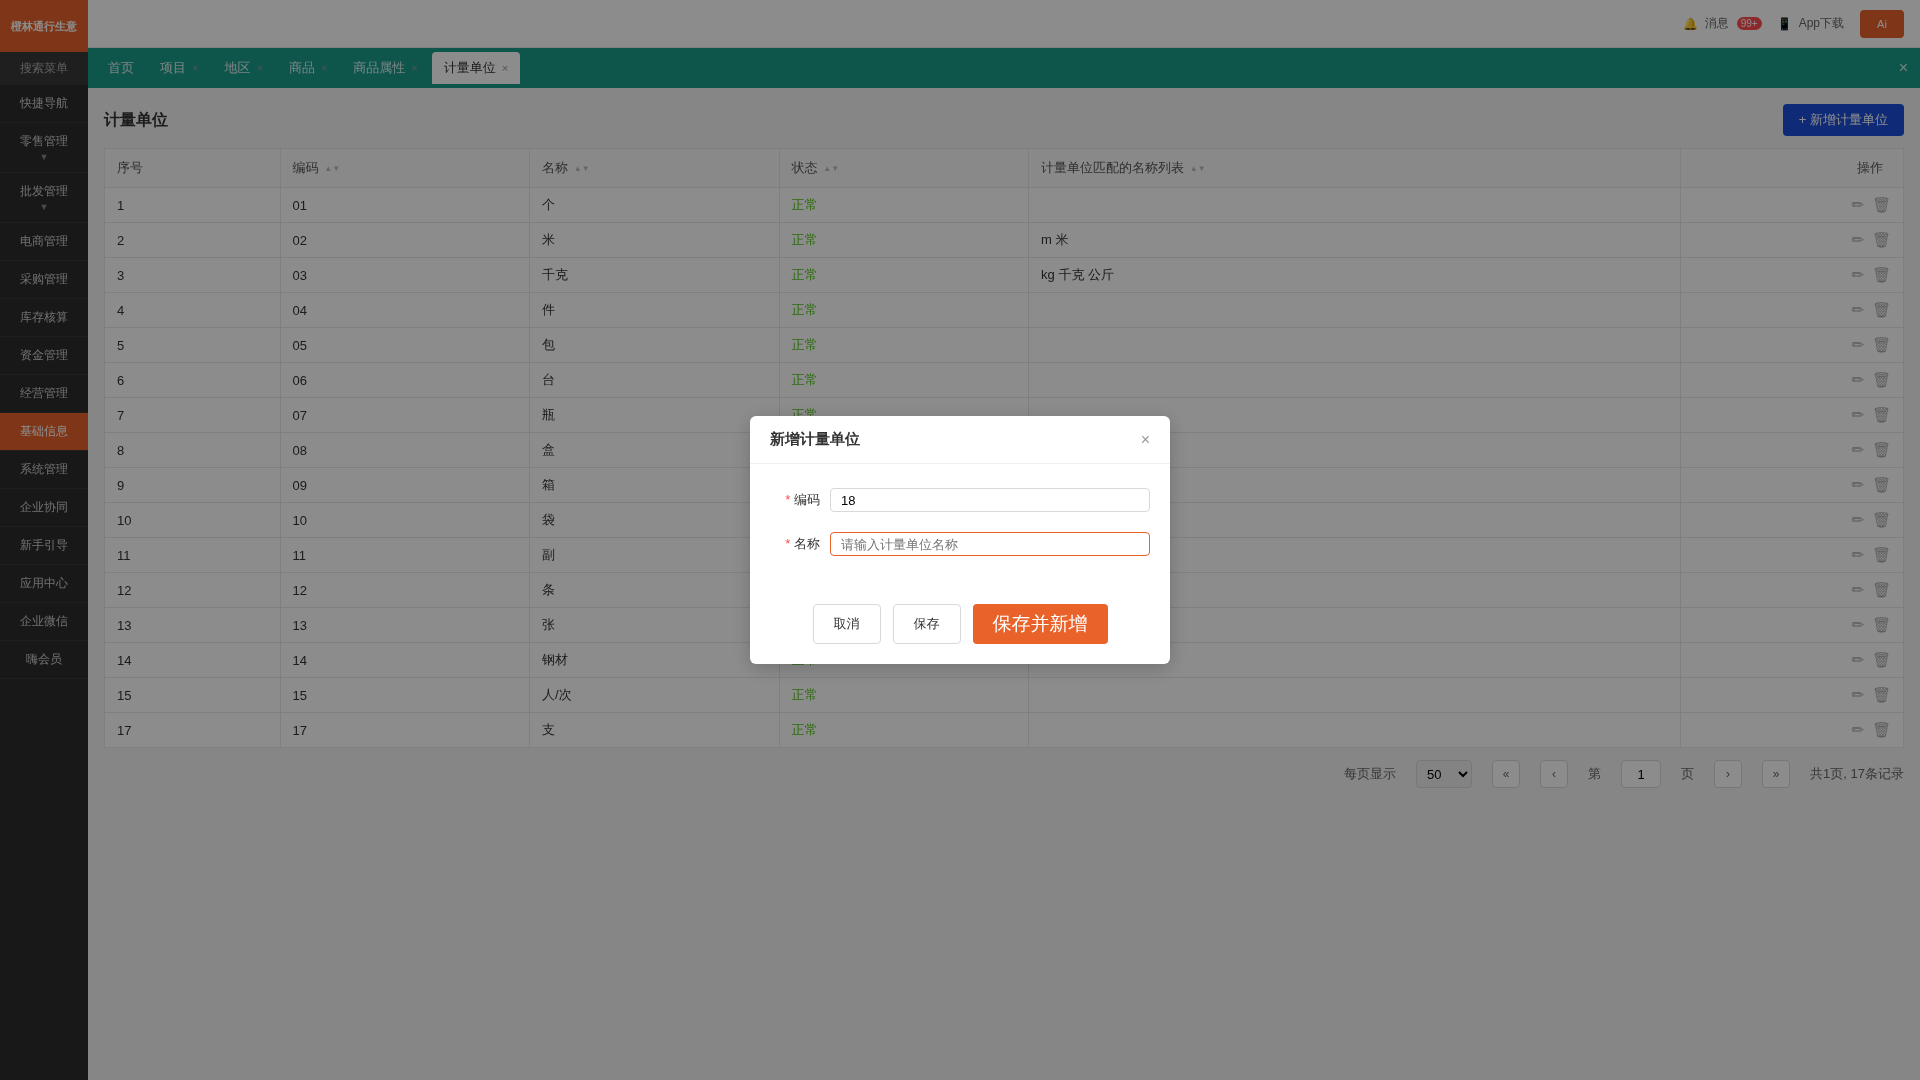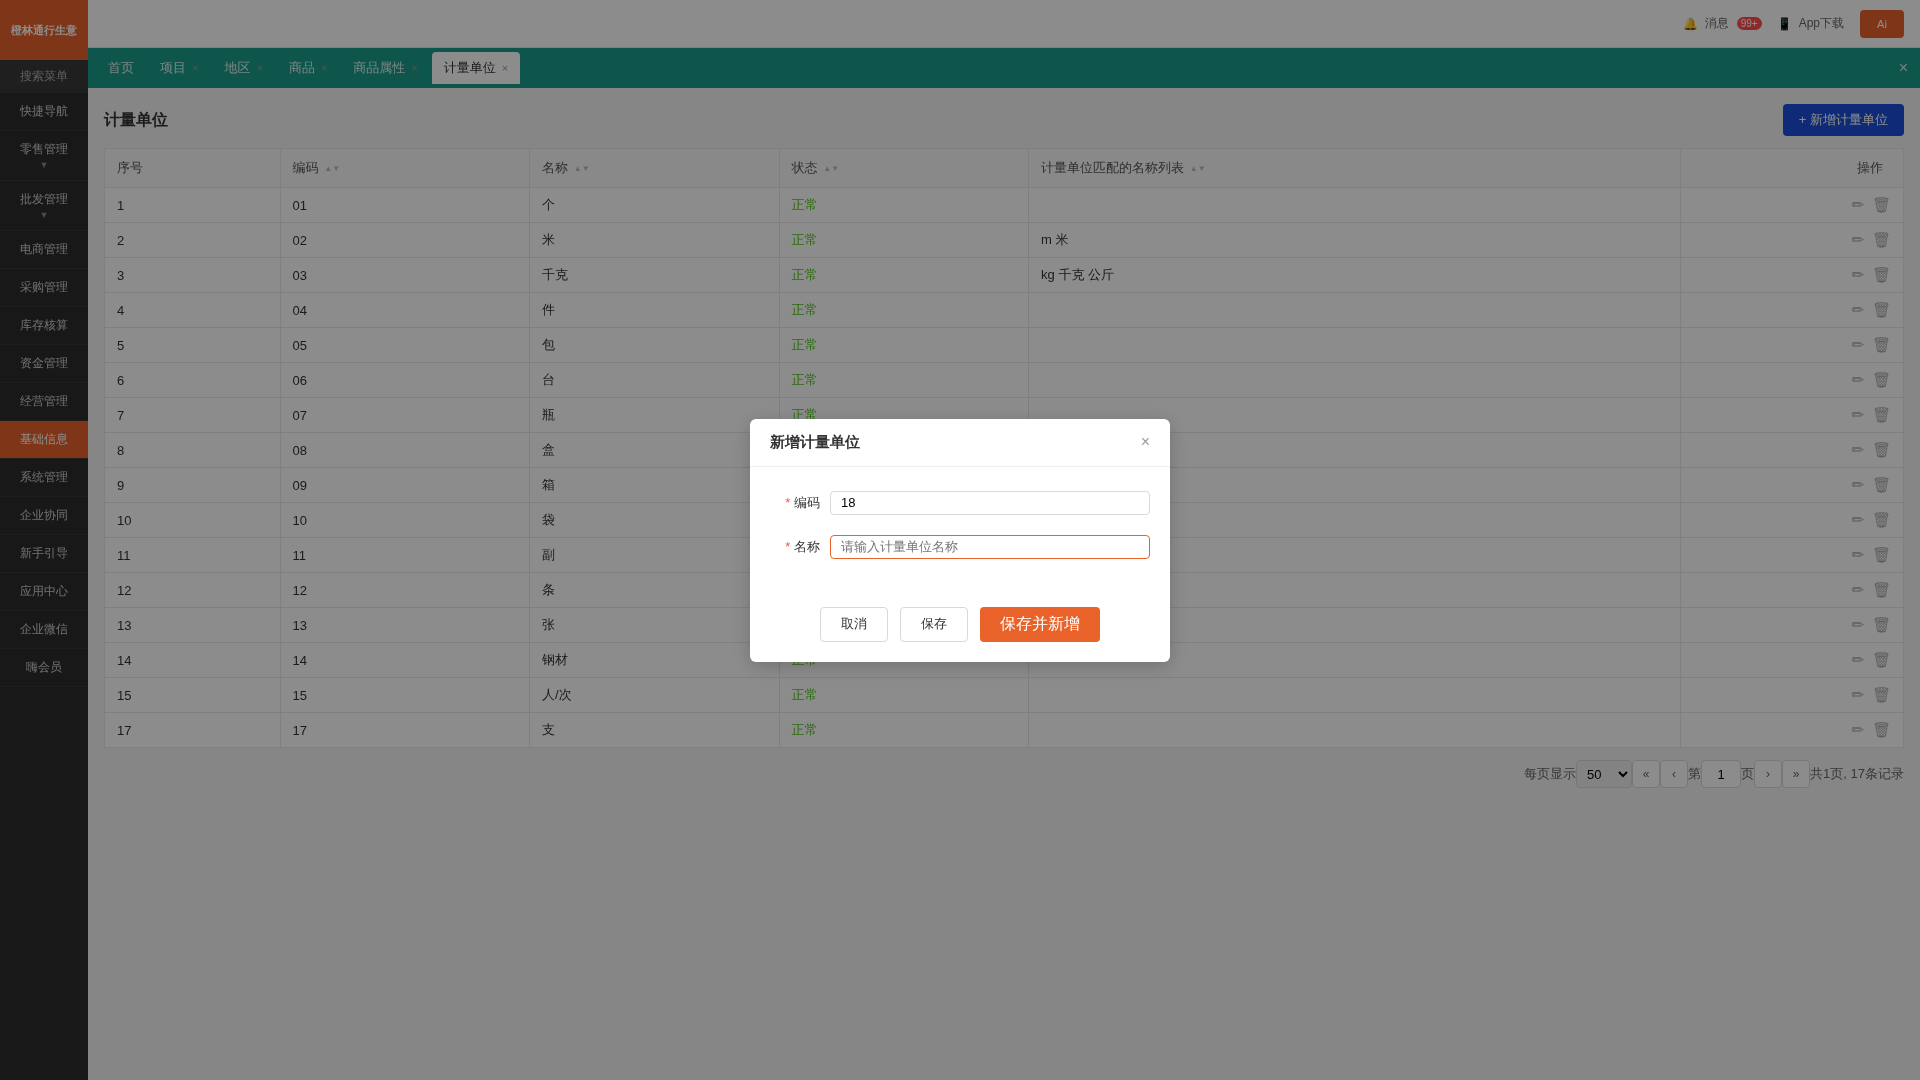--- a/index.html
+++ b/index.html
@@ -9,21 +9,21 @@
     .sidebar {
       width: 88px;
       background: #2d2d2d;
       color: #ccc;
       display: flex;
       flex-direction: column;
       flex-shrink: 0;
     }
     .sidebar-logo {
       background: #e8622a;
-      height: 60px;
+      height: 52px;
       display: flex;
       align-items: center;
       justify-content: center;
       color: white;
       font-size: 14px;
       font-weight: bold;
       padding: 8px;
     }
     .sidebar-logo-text { font-size: 11px; line-height: 1.3; text-align: center; }
     .sidebar-search {
@@ -194,21 +194,21 @@
       cursor: pointer;
       font-size: 15px;
     }
     .sort-arrows { display: inline-flex; flex-direction: column; font-size: 8px; color: #bbb; margin-left: 2px; vertical-align: middle; }
 
     
     .pagination {
       display: flex;
       justify-content: flex-end;
       align-items: center;
-      gap: 0;
+      gap: 20px;
       padding: 12px 0;
       font-size: 13px;
       color: #666;
     }
     .pagination-btn {
       width: 28px;
       height: 28px;
       border: 1px solid #d9d9d9;
       background: white;
       display: flex;
@@ -318,21 +318,21 @@
       font-size: 13px;
       color: #333;
     }
     .btn-save-new {
       padding: 7px 20px;
       background: #e8622a;
       color: white;
       border: none;
       border-radius: 4px;
       cursor: pointer;
-      font-size: 16px;
+      font-size: 19px;
     }
   </style>
 </head>
 <body>
 
 <div class="sidebar">
   <div class="sidebar-logo">
     <div class="sidebar-logo-text">橙林通行生意</div>
   </div>
   <div class="sidebar-search">搜索菜单</div>

